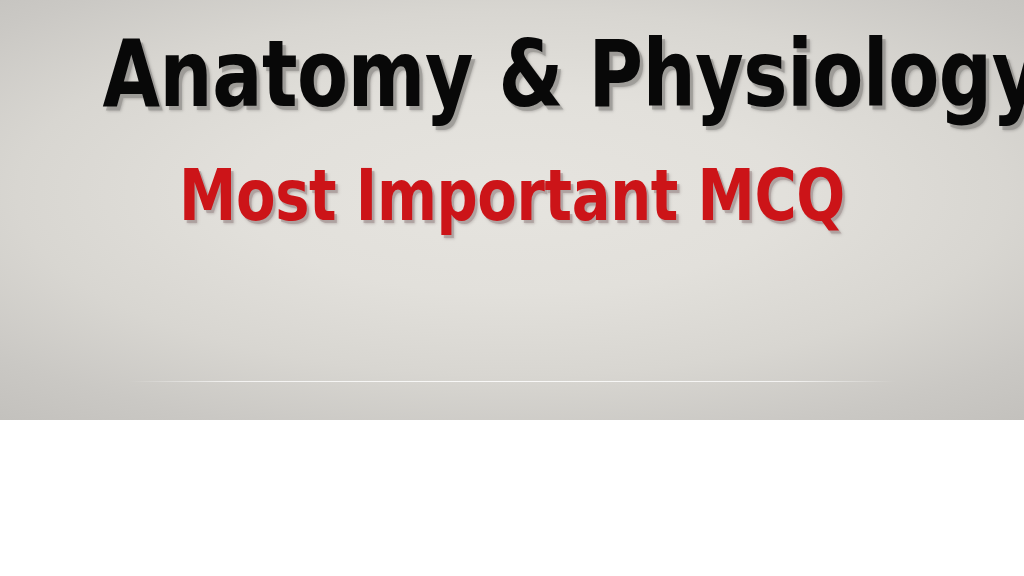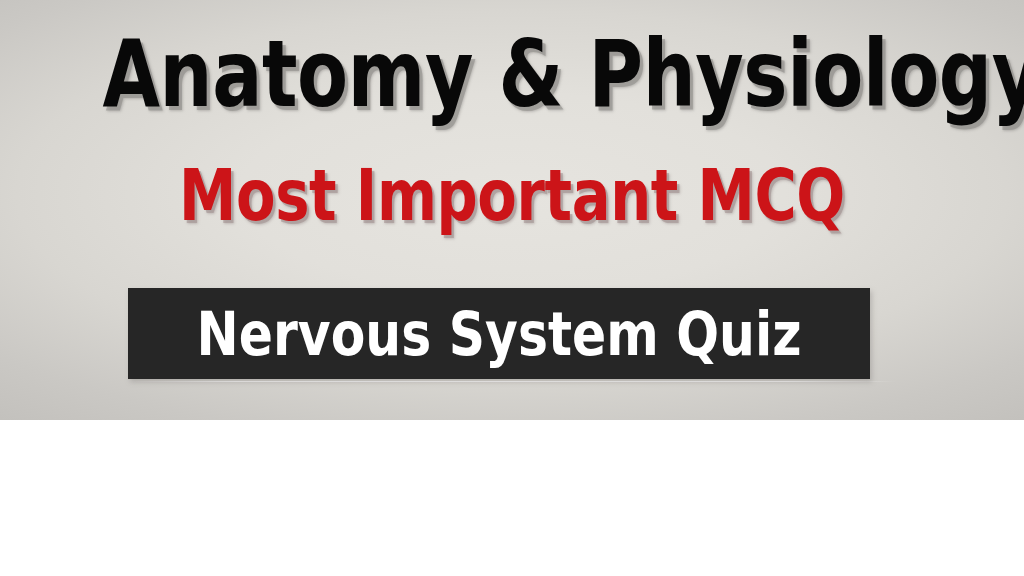--- a/index.html
+++ b/index.html
@@ -178,23 +178,20 @@
 
 <div id="poster">
 
   <div class="wall-seam"></div>
 
   <div class="titles">
     <div class="line-main">Anatomy &amp; Physiology</div>
     <div class="line-sub">Most Important MCQ</div>
   </div>
 
-  <div class="quizbox">
-    <span class="quizbox-label">Nervous System Quiz</span>
-  </div>
 
   <div class="baseboard"></div>
 
   <div class="floor">
     <div class="floor-planks"></div>
     <div class="floor-grain"></div>
     <div class="floor-shade"></div>
   </div>
 
 

